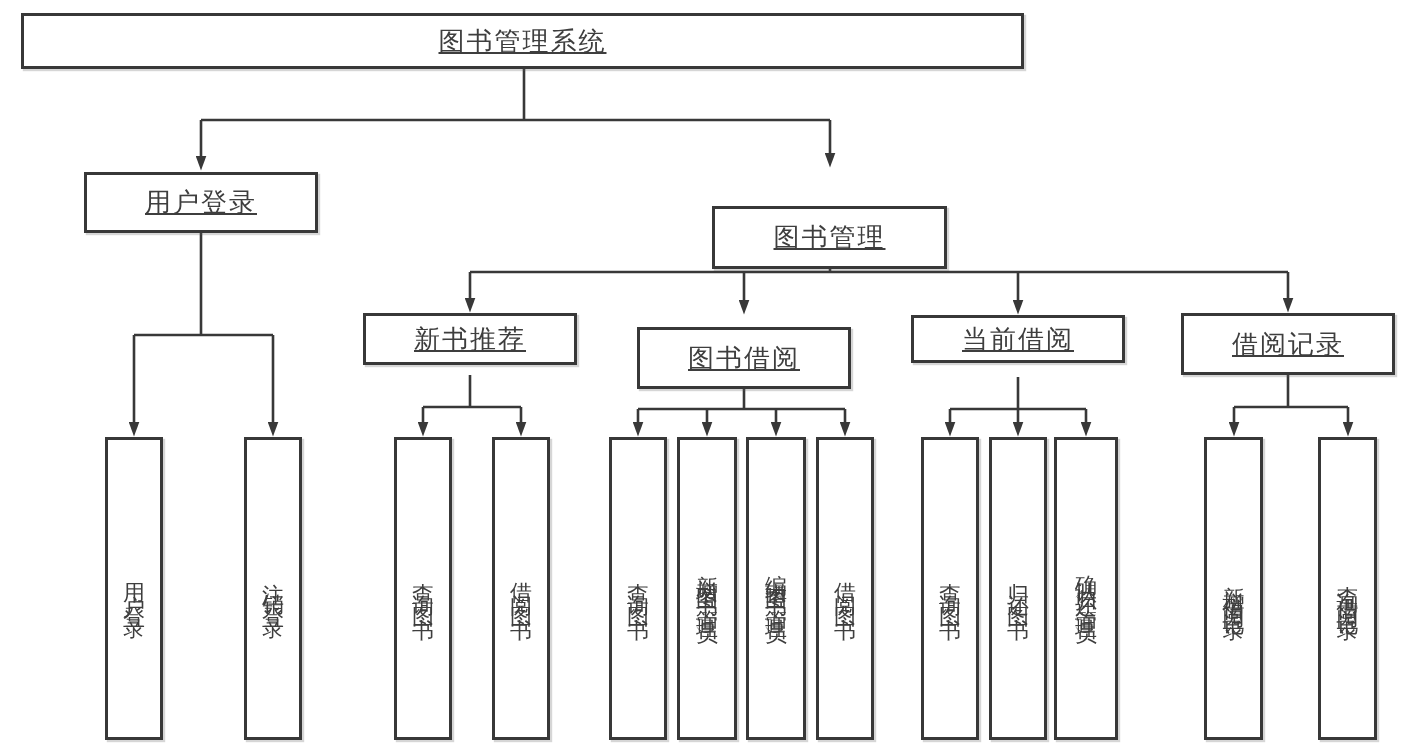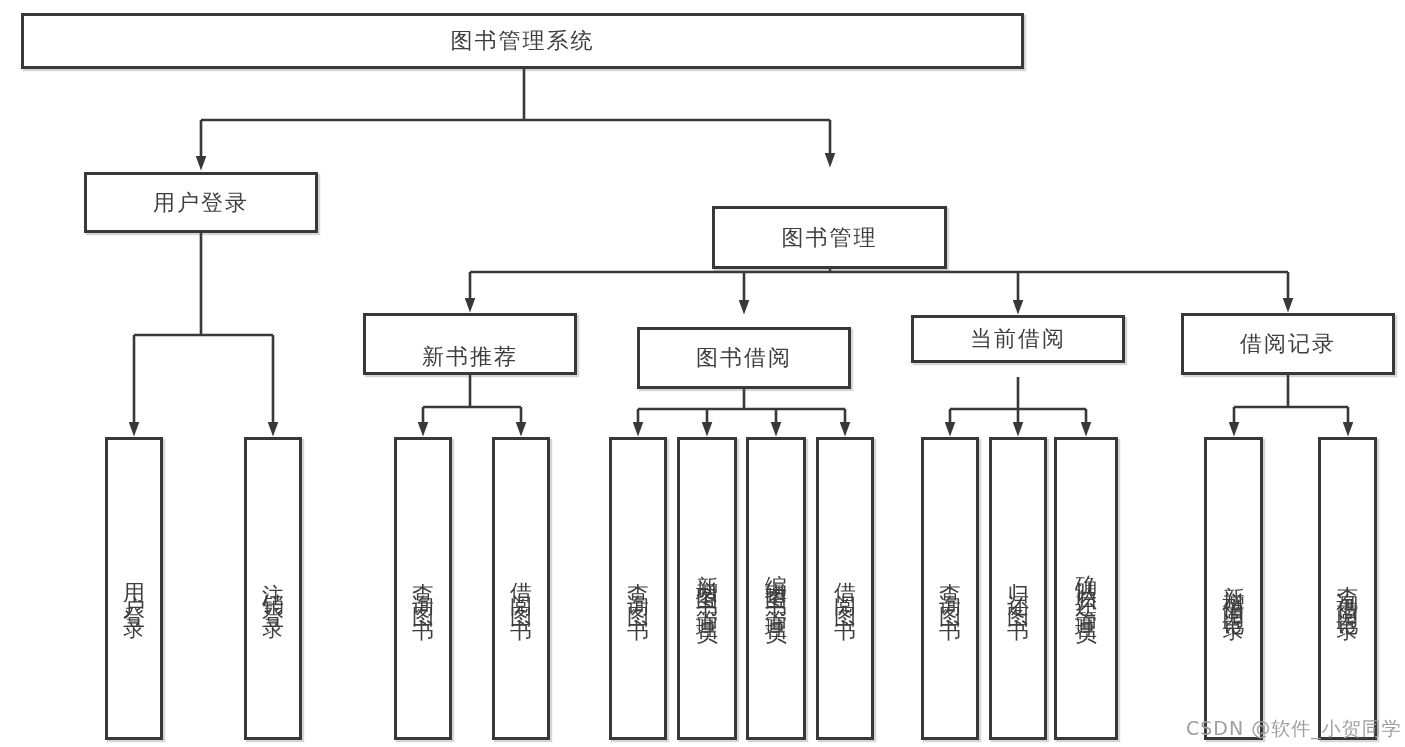--- a/index.html
+++ b/index.html
@@ -27,21 +27,21 @@
     box-sizing: border-box;
     border: 3px solid #383838;
     background: #ffffff;
     display: flex;
     align-items: center;
     justify-content: center;
     color: #3e3e3e;
     z-index: 2;
     box-shadow: 2px 2px 1px rgba(90,90,90,0.25);
   }
-  .h-node { font-size: 22px; letter-spacing: 2px; white-space: nowrap; }
+  .h-node { font-size: 26px; letter-spacing: 2px; white-space: nowrap; text-decoration: underline; }
   .v-node span {
     writing-mode: vertical-rl;
     text-orientation: mixed;
     font-size: 22px;
     line-height: 1;
     white-space: nowrap;
   }
   .v-short span { letter-spacing: 12px; }
   .v-med   span { letter-spacing: 7px; }
   .v-long  span { letter-spacing: 7px; }
@@ -104,21 +104,21 @@
     <span>图书管理系统</span>
   </div>
 
   <div class="node h-node" style="left:84px; top:172px; width:234px; height:61px;">
     <span>用户登录</span>
   </div>
   <div class="node h-node" style="left:712px; top:169px; width:235px; height:63px;margin-top:37px;">
     <span>图书管理</span>
   </div>
 
-  <div class="node h-node" style="left:363px; top:313px; width:214px; height:62px;align-items:flex-end;">
+  <div class="node h-node" style="left:363px; top:313px; width:214px; height:52px;">
     <span>新书推荐</span>
   </div>
   <div class="node h-node" style="left:637px; top:315px; width:214px; height:62px;margin-top:12px;">
     <span>图书借阅</span>
   </div>
   <div class="node h-node" style="left:911px; top:315px; width:214px; height:48px;">
     <span>当前借阅</span>
   </div>
   <div class="node h-node" style="left:1181px; top:313px; width:214px; height:62px;">
     <span>借阅记录</span>
@@ -161,15 +161,14 @@
     <span>确认归还（管理员）</span>
   </div>
 
   <div class="node v-node v-med" style="left:1204px; top:437px; width:59px; height:303px;">
     <span>新增借阅记录</span>
   </div>
   <div class="node v-node v-med" style="left:1318px; top:437px; width:59px; height:303px;">
     <span>查询借阅记录</span>
   </div>
 
-  <div class="watermark">CSDN @软件_小贺同学</div>
 
 </div>
 
 </body></html>

